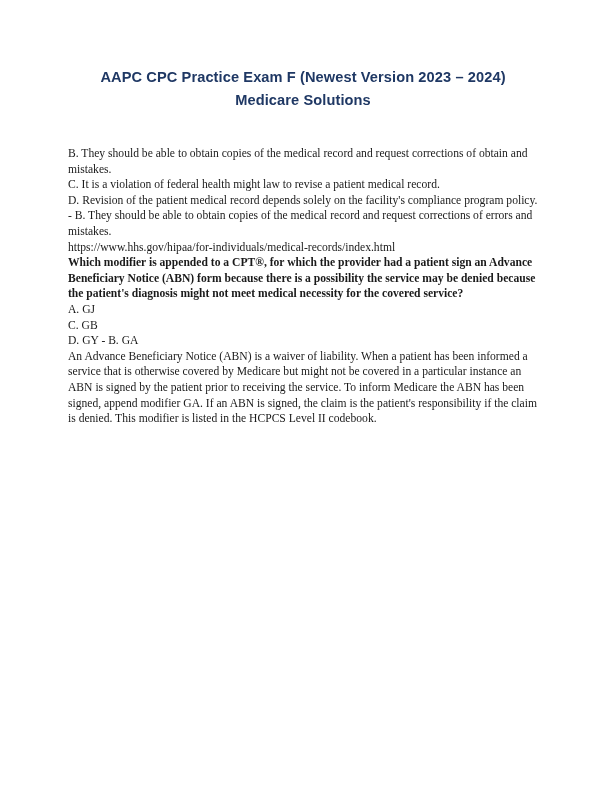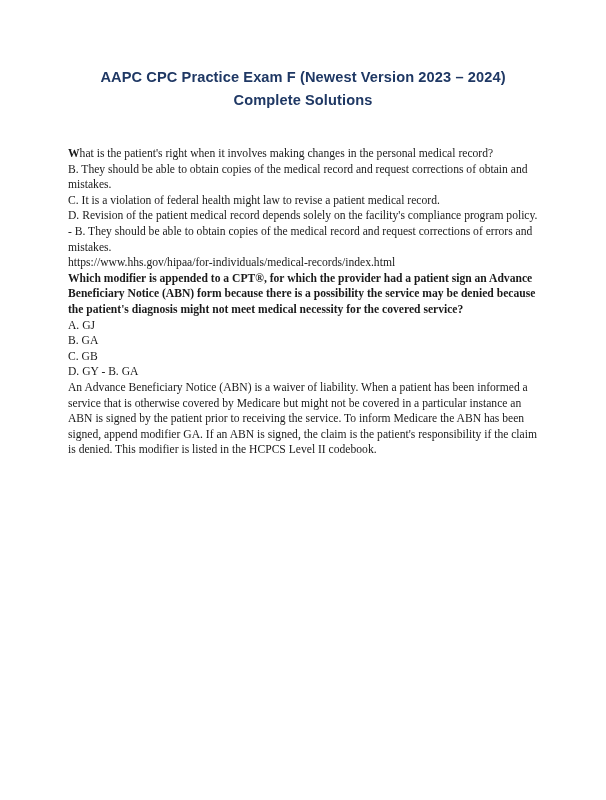--- a/index.html
+++ b/index.html
@@ -58,36 +58,34 @@
   .gap-o    { margin-top: 9.5px; }
   .gap-exp  { margin-top: 31px; }
 </style>
 </head>
 <body>
 
 <div class="page">
 
   <div class="doc-title">
     <div>AAPC CPC Practice Exam F (Newest Version 2023 – 2024)</div>
-    <div>Complete Solutions</div>
+    <div>Medicare Solutions</div>
   </div>
 
   <div class="body-area">
 
-    <p class="blk gap-q"><span class="lead-cap">W</span><span>hat is the patient's right when it involves making changes in the personal medical record?</span></p>
 
     <p class="blk gap-opt">B. They should be able to obtain copies of the medical record and request corrections of obtain and mistakes.</p>
     <p class="blk gap-opt">C. It is a violation of federal health might law to revise a patient medical record.</p>
     <p class="blk gap-opt">D. Revision of the patient medical record depends solely on the facility's compliance program policy. - B. They should be able to obtain copies of the medical record and request corrections of errors and mistakes.</p>
 
     <p class="blk gap-url">https://www.hhs.gov/hipaa/for-individuals/medical-records/index.html</p>
 
     <p class="blk gap-q2">Which modifier is appended to a CPT®, for which the provider had a patient sign an Advance Beneficiary Notice (ABN) form because there is a possibility the service may be denied because the patient's diagnosis might not meet medical necessity for the covered service?</p>
 
     <p class="blk gap-o1">A. GJ</p>
-    <p class="blk gap-o">B. GA</p>
     <p class="blk gap-o">C. GB</p>
     <p class="blk gap-o">D. GY - B. GA</p>
 
     <p class="blk gap-exp">An Advance Beneficiary Notice (ABN) is a waiver of liability. When a patient has been informed a service that is otherwise covered by Medicare but might not be covered in a particular instance an ABN is signed by the patient prior to receiving the service. To inform Medicare the ABN has been signed, append modifier GA. If an ABN is signed, the claim is the patient's responsibility if the claim is denied. This modifier is listed in the HCPCS Level II codebook.</p>
 
   </div>
 </div>
 
 </body></html>

